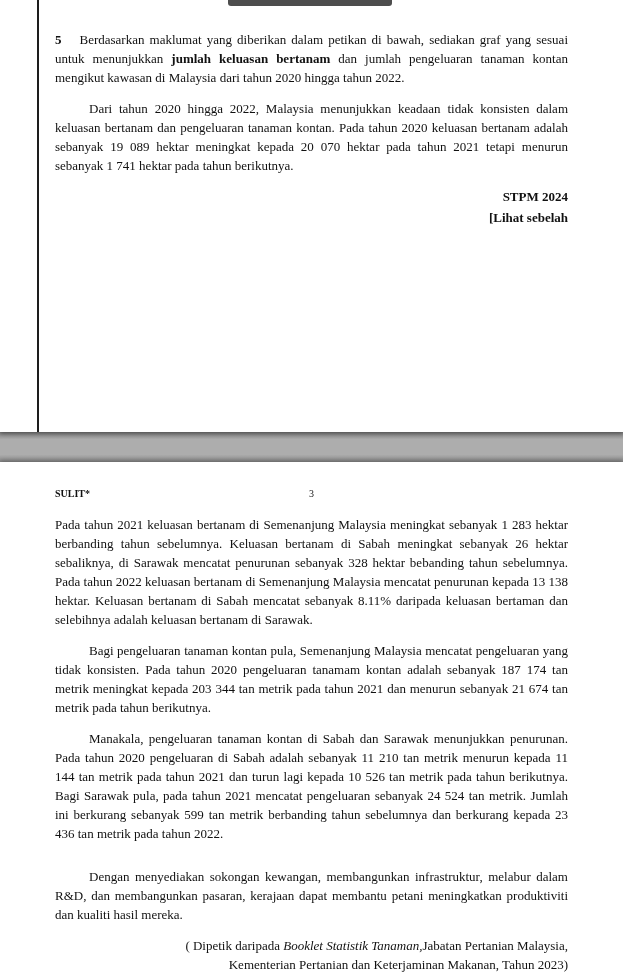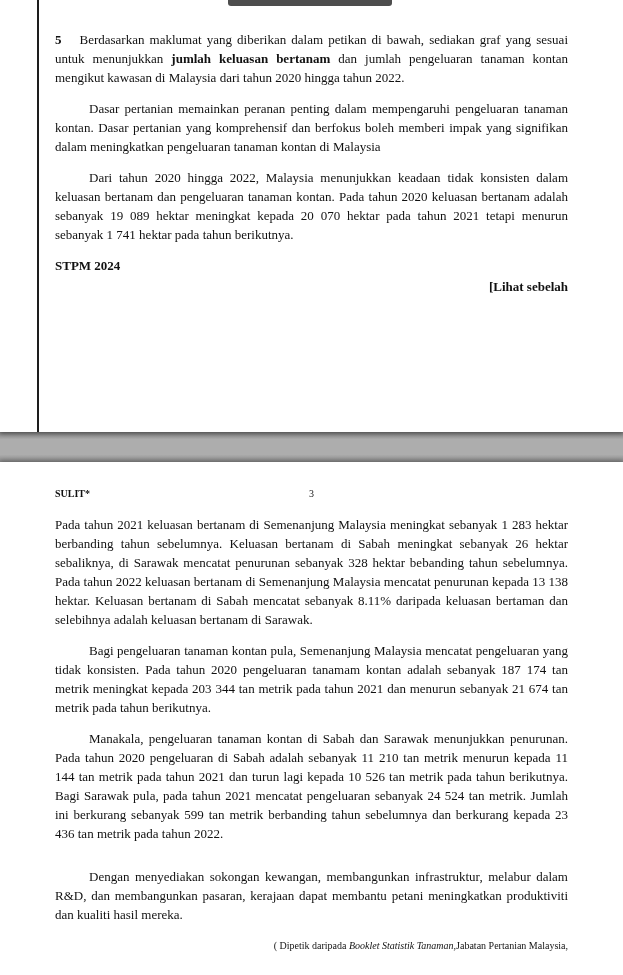--- a/index.html
+++ b/index.html
@@ -29,45 +29,44 @@
     position:absolute; left:228px; top:0; width:164px; height:6px;
     background:#4d4d4d; border-radius:0 0 3px 3px;
   }
 
   .body-text { font-size:13px; line-height:19px; text-align:justify; }
   p.para { margin-bottom:12px; }
   .indent { text-indent:34px; }
   .question { margin-bottom:12px; }
   .qnum { font-weight:bold; margin-right:18px; }
   .bold-run { font-weight:bold; }
-  .stpm { font-weight:bold; margin-top:0; margin-bottom:2px; text-align:left; }
+  .stpm { font-weight:bold; margin-top:0; margin-bottom:2px; text-align:right; }
   .lihat { font-weight:bold; text-align:right; }
 
   .header-row { position:relative; height:19px; margin-bottom:12px; font-size:10px; line-height:19px; }
   .sulit { font-weight:bold; position:absolute; left:0; top:0; }
   .pagenum { position:absolute; left:0; right:0; text-align:center; }
 
   .last-para { margin-top:24px; margin-bottom:4px; }
-  .citation { text-align:right; font-size:10px; line-height:19px; }
+  .citation { text-align:right; font-size:13px; line-height:19px; }
   .citation em { font-style:italic; }
 </style>
 </head>
 <body>
 
 <div class="viewport">
 
   <div class="page page1">
     <div class="edge-line"></div>
     <div class="top-smudge"></div>
 
     <div class="body-text">
       <p class="question">
         <span class="qnum">5</span><span>Berdasarkan maklumat yang diberikan dalam petikan di bawah, sediakan graf yang sesuai untuk menunjukkan </span><span class="bold-run">jumlah keluasan bertanam</span><span> dan jumlah pengeluaran tanaman kontan mengikut kawasan di Malaysia dari tahun 2020 hingga tahun 2022.</span>
       </p>
-      <p class="para indent">Dasar pertanian memainkan peranan penting dalam mempengaruhi pengeluaran tanaman kontan. Dasar pertanian yang komprehensif dan berfokus boleh memberi impak yang signifikan dalam meningkatkan pengeluaran tanaman kontan di Malaysia</p>
       <p class="para indent">Dari tahun 2020 hingga 2022, Malaysia menunjukkan keadaan tidak konsisten dalam keluasan bertanam dan pengeluaran tanaman kontan. Pada tahun 2020 keluasan bertanam adalah sebanyak 19 089 hektar meningkat kepada 20 070 hektar pada tahun 2021 tetapi menurun sebanyak 1 741 hektar pada tahun berikutnya.</p>
       <p class="stpm">STPM 2024</p>
       <p class="lihat">[Lihat sebelah</p>
     </div>
   </div>
 
   <div class="page-gap"></div>
 
   <div class="page page2">
     <div class="header-row">
@@ -75,17 +74,18 @@
       <span class="pagenum">3</span>
     </div>
 
     <div class="body-text">
       <p class="para">Pada tahun 2021 keluasan bertanam di Semenanjung Malaysia meningkat sebanyak 1 283 hektar berbanding tahun sebelumnya. Keluasan bertanam di Sabah meningkat sebanyak 26 hektar sebaliknya, di Sarawak mencatat penurunan sebanyak 328 hektar bebanding tahun sebelumnya. Pada tahun 2022 keluasan bertanam di Semenanjung Malaysia mencatat penurunan kepada 13 138 hektar. Keluasan bertanam di Sabah mencatat sebanyak 8.11% daripada keluasan bertaman dan selebihnya adalah keluasan bertanam di Sarawak.</p>
       <p class="para indent">Bagi pengeluaran tanaman kontan pula, Semenanjung Malaysia mencatat pengeluaran yang tidak konsisten. Pada tahun 2020 pengeluaran tanamam kontan adalah sebanyak 187 174 tan metrik meningkat kepada 203 344 tan metrik pada tahun 2021 dan menurun sebanyak 21 674 tan metrik pada tahun berikutnya.</p>
       <p class="para indent">Manakala, pengeluaran tanaman kontan di Sabah dan Sarawak menunjukkan penurunan. Pada tahun 2020 pengeluaran di Sabah adalah sebanyak 11 210 tan metrik menurun kepada 11 144 tan metrik pada tahun 2021 dan turun lagi kepada 10 526 tan metrik pada tahun berikutnya. Bagi Sarawak pula, pada tahun 2021 mencatat pengeluaran sebanyak 24 524 tan metrik. Jumlah ini berkurang sebanyak 599 tan metrik berbanding tahun sebelumnya dan berkurang kepada 23 436 tan metrik pada tahun 2022.</p>
       <p class="para indent last-para">Dengan menyediakan sokongan kewangan, membangunkan infrastruktur, melabur dalam R&amp;D, dan membangunkan pasaran, kerajaan dapat membantu petani meningkatkan produktiviti dan kualiti hasil mereka.</p>
       <p class="citation">
         <span>( Dipetik daripada </span><em>Booklet Statistik Tanaman,</em><span>Jabatan Pertanian Malaysia,</span><br>
+        <span>Kementerian Pertanian dan Keterjaminan Makanan, Tahun 2023)</span>
       </p>
     </div>
   </div>
 
 </div>
 
 </body></html>

